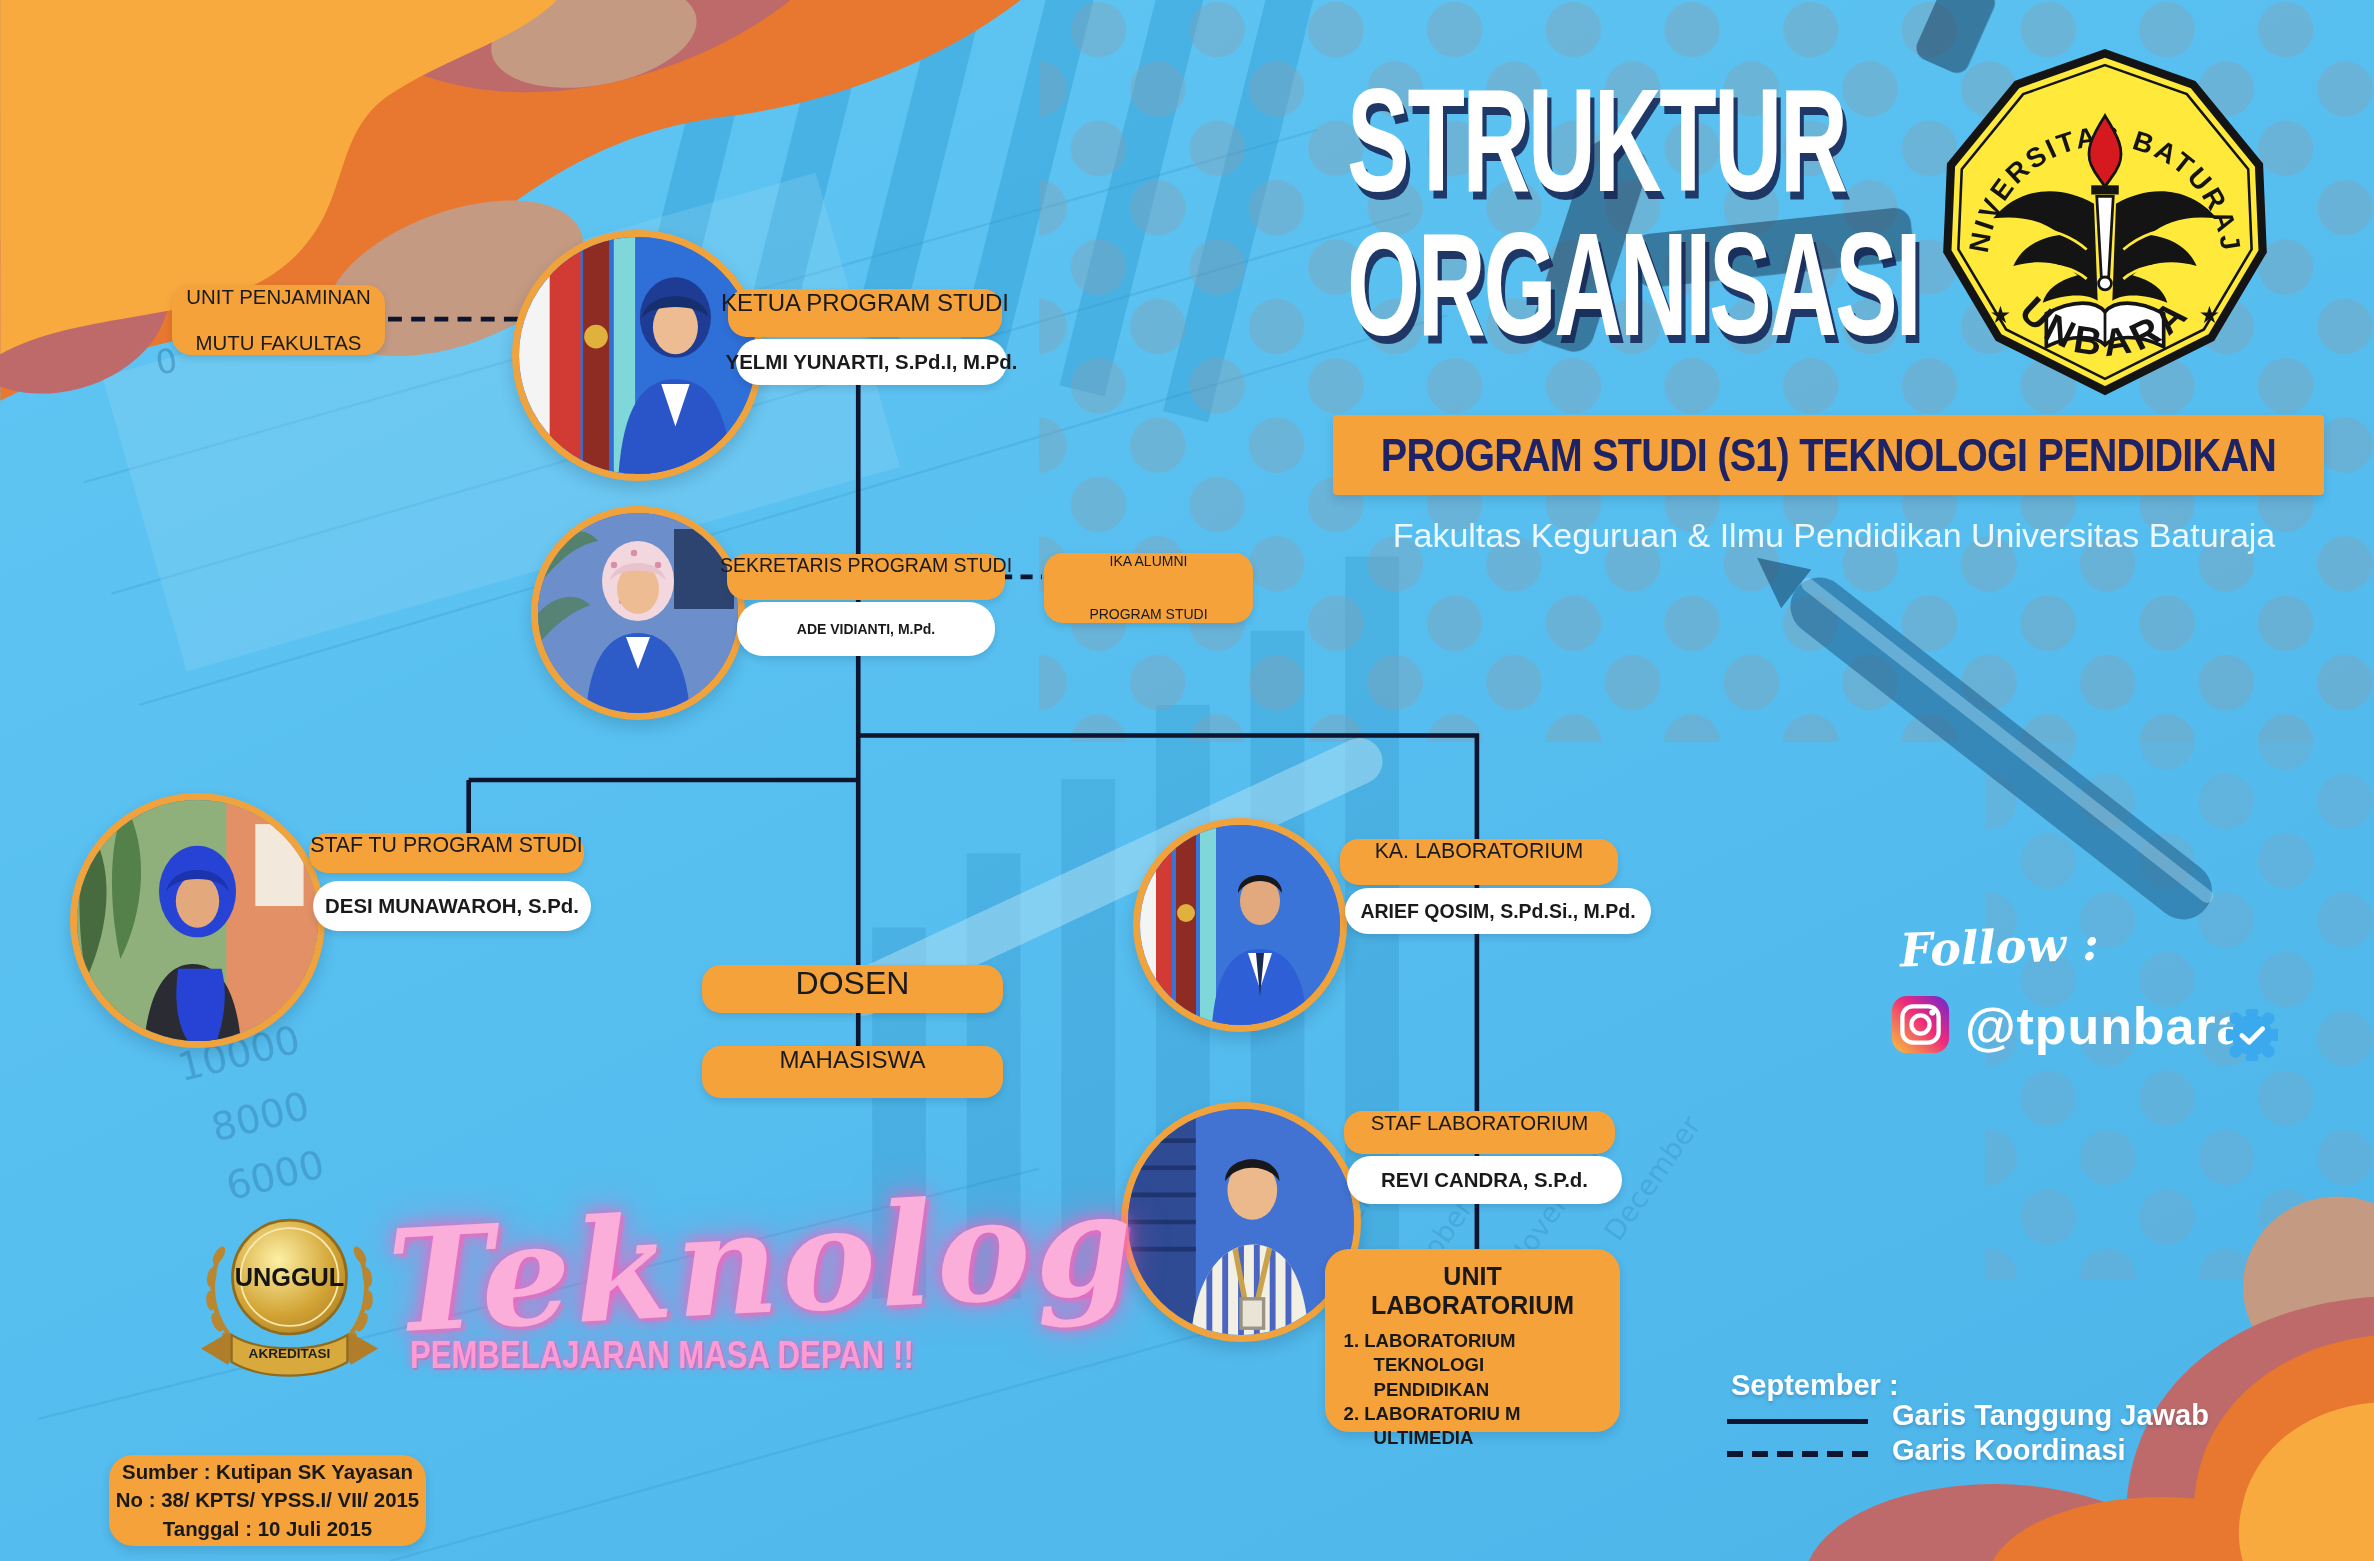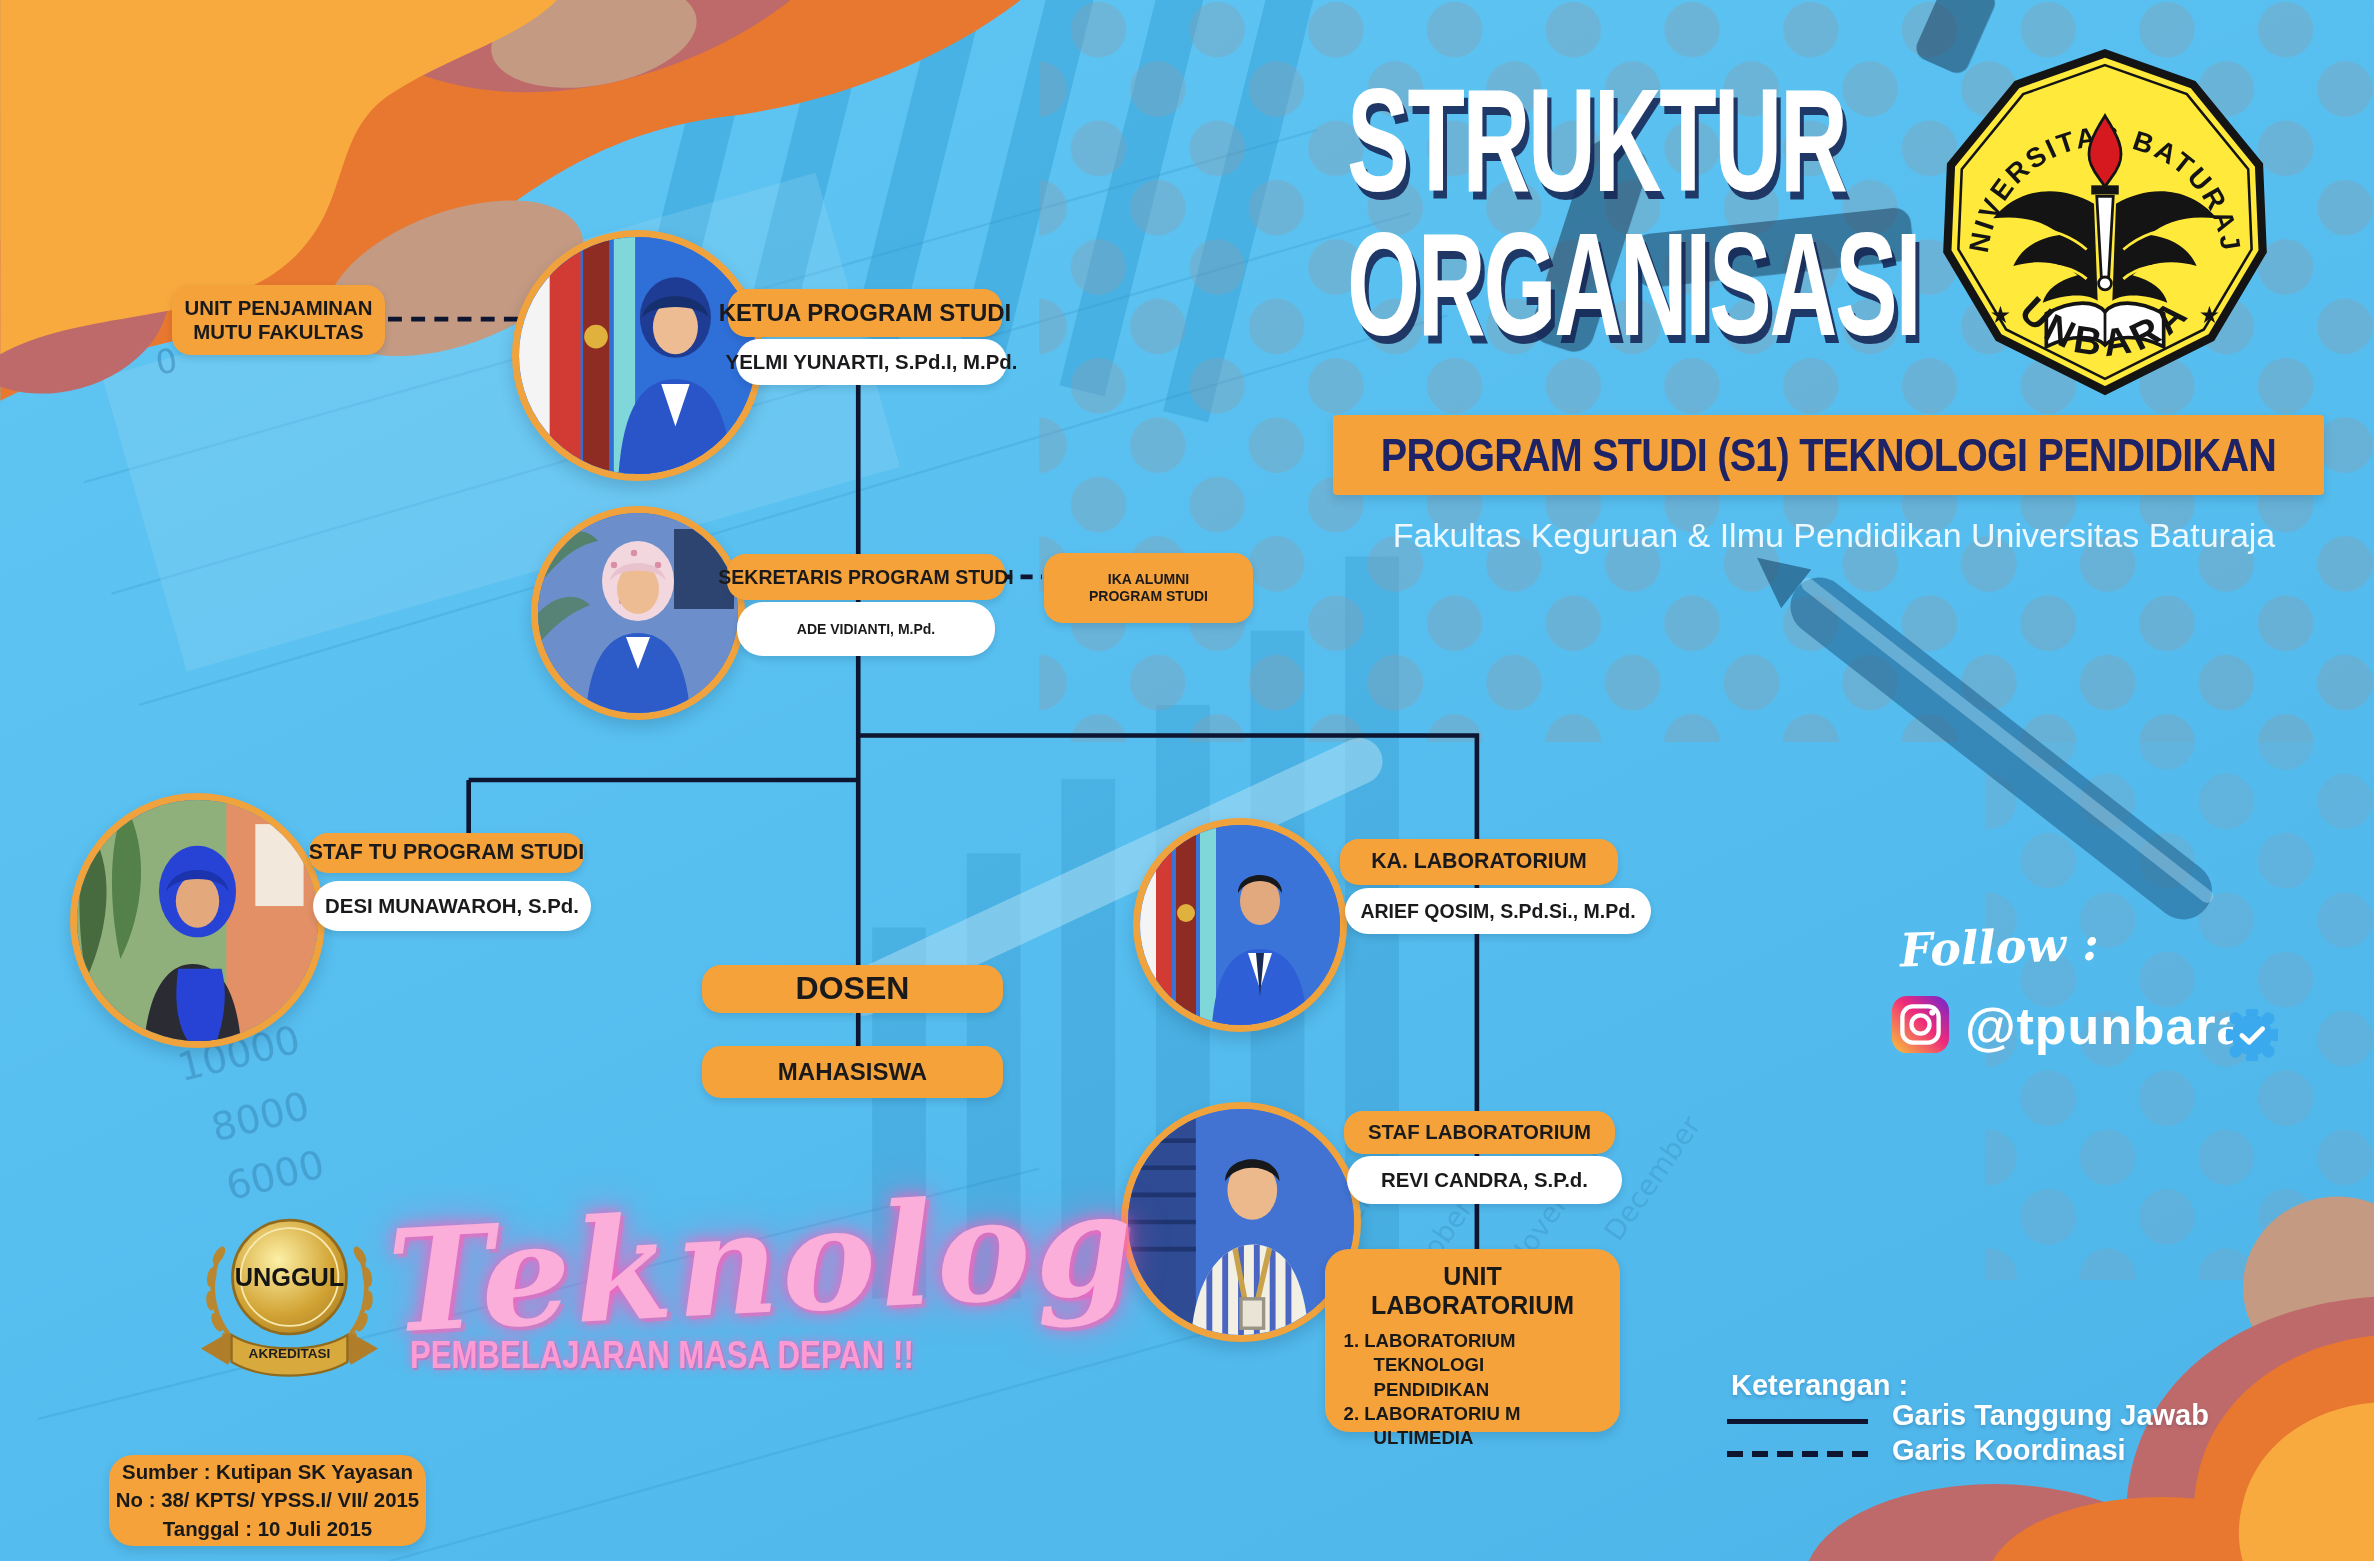--- a/index.html
+++ b/index.html
@@ -3,21 +3,21 @@
 <meta charset="utf-8">
 <style>
   html,body{margin:0;padding:0;background:#222;}
   #canvas{position:relative;width:2375px;height:1561px;overflow:hidden;
     background:linear-gradient(155deg,#61c6f3 0%,#57bff0 45%,#4db4e9 100%);
     font-family:"Liberation Sans",sans-serif;}
   .abs{position:absolute;}
   svg.layer{position:absolute;left:0;top:0;}
   
   .badge-o{position:absolute;background:#F5A23B;border-radius:18.6px;color:#1A1A1C;
-    font-weight:bold;display:flex;flex-direction:column;align-items:center;justify-content:center;
+    font-weight:normal;display:flex;flex-direction:column;align-items:center;justify-content:space-between;
     text-align:center;line-height:1.18;box-shadow:0 3.7px 7.4px rgba(10,40,70,.14);z-index:6;white-space:nowrap;}
   .badge-w{position:absolute;background:#ffffff;border-radius:26px;color:#1A1A1C;
     font-weight:bold;display:flex;align-items:center;justify-content:center;text-align:center;
     box-shadow:0 3.7px 7.4px rgba(10,40,70,.14);z-index:6;white-space:nowrap;}
   .photo{position:absolute;border-radius:50%;border:7.4px solid #F0A23C;overflow:hidden;
     z-index:5;box-shadow:0 7.4px 15px rgba(10,40,70,.18);background:#3b74d8;}
   .photo svg{display:block;width:100%;height:100%;}
   
   .big-title{position:absolute;color:#fff;font-weight:bold;font-size:147px;letter-spacing:-3.7px;
     transform:scaleX(.64);transform-origin:left top;line-height:1;white-space:nowrap;z-index:6;
@@ -370,21 +370,21 @@
         <circle cx="10" cy="44" r="6.5"></circle>
       <circle cx="3" cy="27" r="6.5"></circle>
         <circle cx="10" cy="10" r="6.5"></circle>
         <circle cx="27" cy="3" r="6.5"></circle>
         <circle cx="44" cy="10" r="6.5"></circle>
       <circle cx="27" cy="27" r="21"></circle>
     </g>
     <path d="M16.5,27.5 L24,34.5 L38,20.5" stroke="#fff" stroke-width="5" fill="none" stroke-linecap="round" stroke-linejoin="round"></path>
   </svg>
 
-  <div class="legend-text" style="left:1731px;top:1369px">Keterangan :</div>
+  <div class="legend-text" style="left:1731px;top:1369px">September :</div>
   <div class="line-solid" style="left:1727px;top:1419px;width:141px"></div>
   <div class="legend-text" style="left:1892px;top:1399px">Garis Tanggung Jawab</div>
   <div class="line-dashed" style="left:1727px;top:1451px;width:148px"></div>
   <div class="legend-text" style="left:1892px;top:1434px">Garis Koordinasi</div>
 
   <svg class="abs" style="left:190px;top:1201px;z-index:6" width="199" height="181" viewBox="0 0 220 200">
     <defs>
       <radialGradient id="goldG" cx="0.4" cy="0.35" r="0.8">
         <stop offset="0" stop-color="#FDF0A6"></stop>
           <stop offset="0.6" stop-color="#D2A435"></stop>

